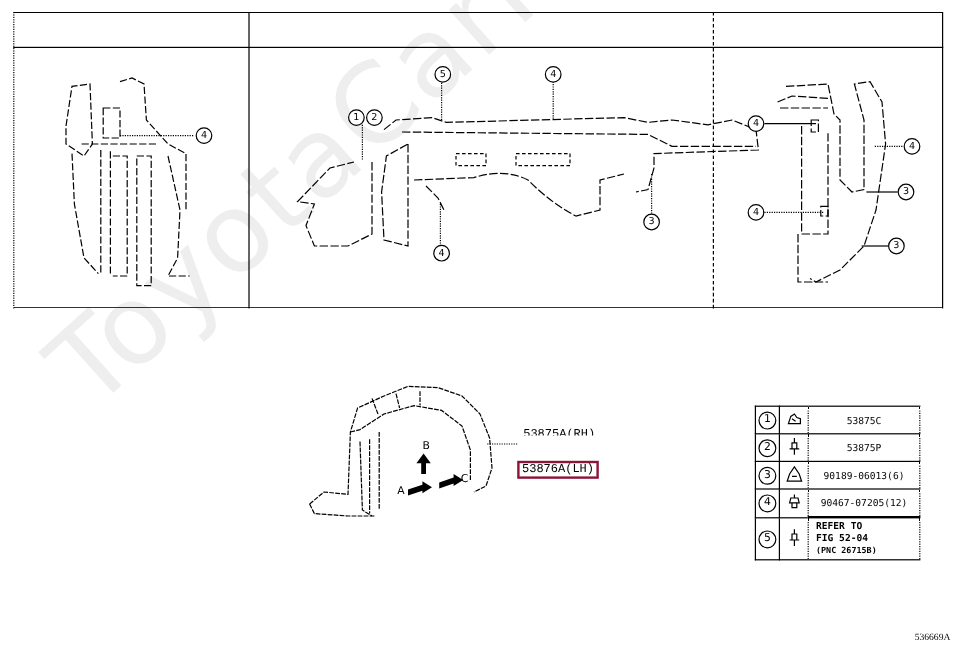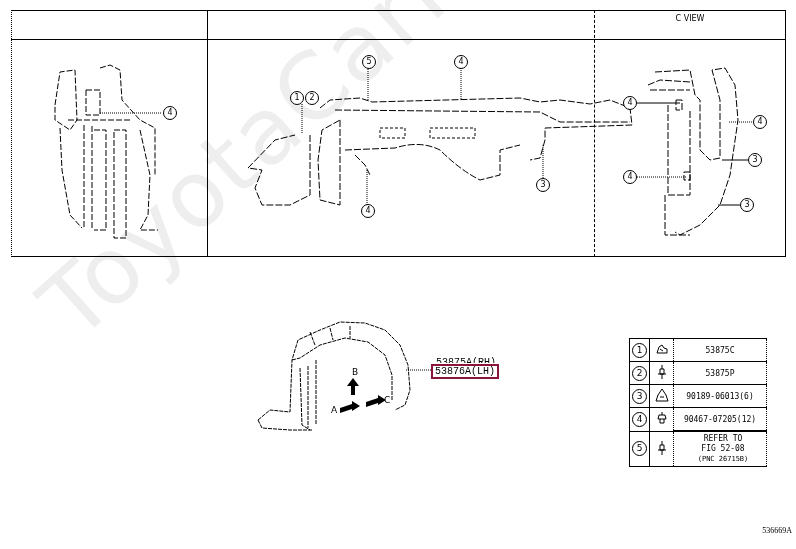--- a/index.html
+++ b/index.html
@@ -35,21 +35,20 @@
 <div class="abs frame"></div>
 <div class="abs hdr-line"></div>
 <div class="abs vdiv solid" style="left:207px;"></div>
 <div class="abs vdiv dash" style="left:594px;"></div>
 
 <div class="abs view-hdr" style="left:11px; width:196px;">
 </div>
 <div class="abs view-hdr" style="left:207px; width:387px;">
 </div>
 <div class="abs view-hdr" style="left:594px; width:192px;">
-  <div>C VIEW</div>
 </div>
 
 <svg style="left:0;top:0;" width="796" height="549">
   <g fill="none" stroke="#000" stroke-width="1" stroke-dasharray="6,2">
     <path d="M55,105 L60,72 L75,70 L77,120 L70,130 L55,120 Z"></path>
     <path d="M100,68 L110,65 L120,70 L122,100 L140,120 L155,128 L155,175"></path>
     <path d="M60,128 L62,170 L70,215 L82,228"></path>
     <path d="M68,120 L130,120"></path>
     <path d="M84,125 L84,228 M92,126 L92,228"></path>
     <path d="M94,130 L106,130 L106,230 L94,230"></path>
@@ -126,21 +125,21 @@
     <polygon points="355,395 351,395 351,386 347,386 353,378 359,386 355,386"></polygon>
     <polygon points="340,408 352,404 352,401 360,406 352,411 352,409 340,413"></polygon>
     <polygon points="366,402 378,398 378,395 386,400 378,405 378,403 366,407"></polygon>
   </g>
 </svg>
 <div class="abs lbl" style="left:352px; top:367px;">B</div>
 <div class="abs lbl" style="left:331px; top:405px;">A</div>
 <div class="abs lbl" style="left:384px; top:395px;">C</div>
 
 <div class="abs pn" style="left:436px; top:357px; height:6px; overflow:hidden;">53875A(RH)</div>
-<div class="abs pn hl" style="left:431px; top:364px;">53876A(LH)</div>
+<div class="abs pn hl" style="left:431px; top:384px;">53876A(LH)</div>
 
 <table class="legend">
   <tbody>
       <tr>
     <td class="n"><span class="circ">1</span></td>
     <td class="ic">
       <svg style="position:relative" width="14" height="12">
             <path d="M2,10 L4,4 L7,2 L9,5 L12,6 L12,10 Z M5,6 L8,8" fill="none" stroke="#000" stroke-width="1"></path>
           </svg>
     </td>
@@ -173,22 +172,22 @@
     </td>
     <td class="pt" style="border-bottom:2px solid #000;">90467-07205(12)</td>
   </tr>
   <tr>
     <td class="n" style="height:34px;"><span class="circ">5</span></td>
     <td class="ic">
       <svg style="position:relative" width="12" height="16">
             <path d="M6,1 L6,5 M4,5 L8,5 L8,10 L4,10 Z M2,10 L10,10 M6,10 L6,15" fill="none" stroke="#000" stroke-width="1"></path>
           </svg>
     </td>
-    <td class="pt" style="text-align:center; padding-left:6px; line-height:10px;">
+    <td class="pt" style="text-align:left; padding-left:6px; line-height:10px;font-weight:bold;">
       <div>REFER TO</div>
-      <div>FIG 52-08</div>
+      <div>FIG 52-04</div>
       <div style="font-size:7px;">(PNC 26715B)</div>
     </td>
   </tr>
 </tbody>
   </table>
 
 <div class="abs fig-id">536669A</div>
 
 </body></html>

